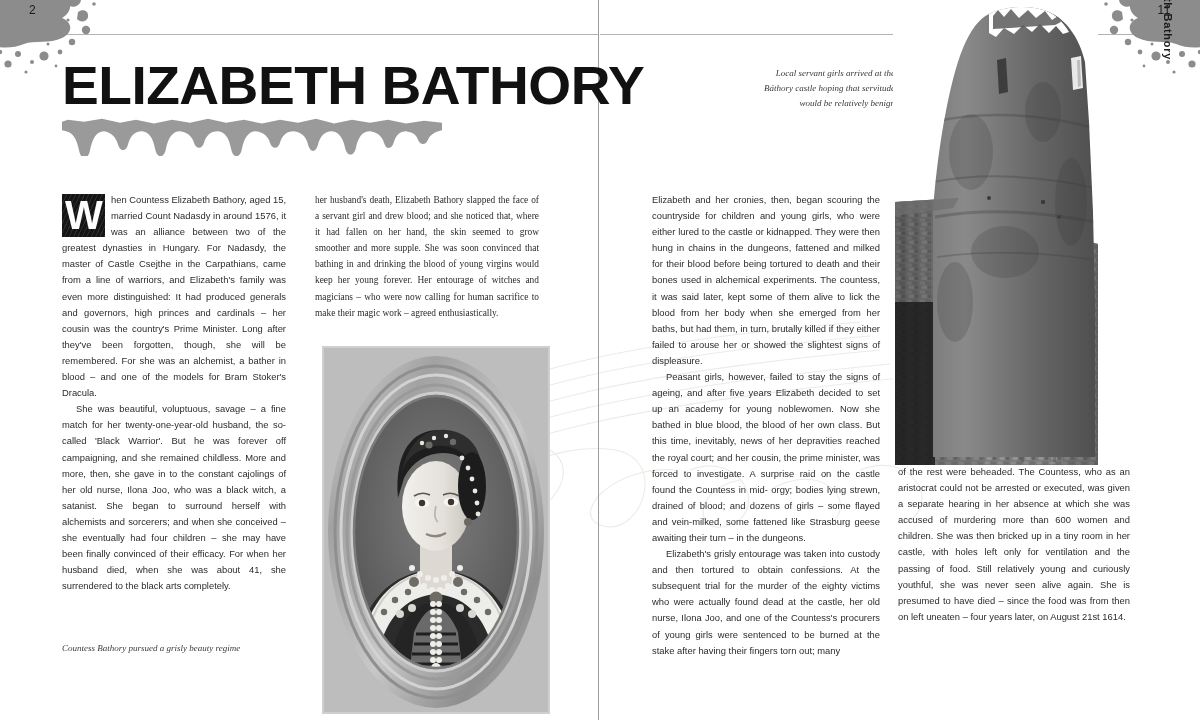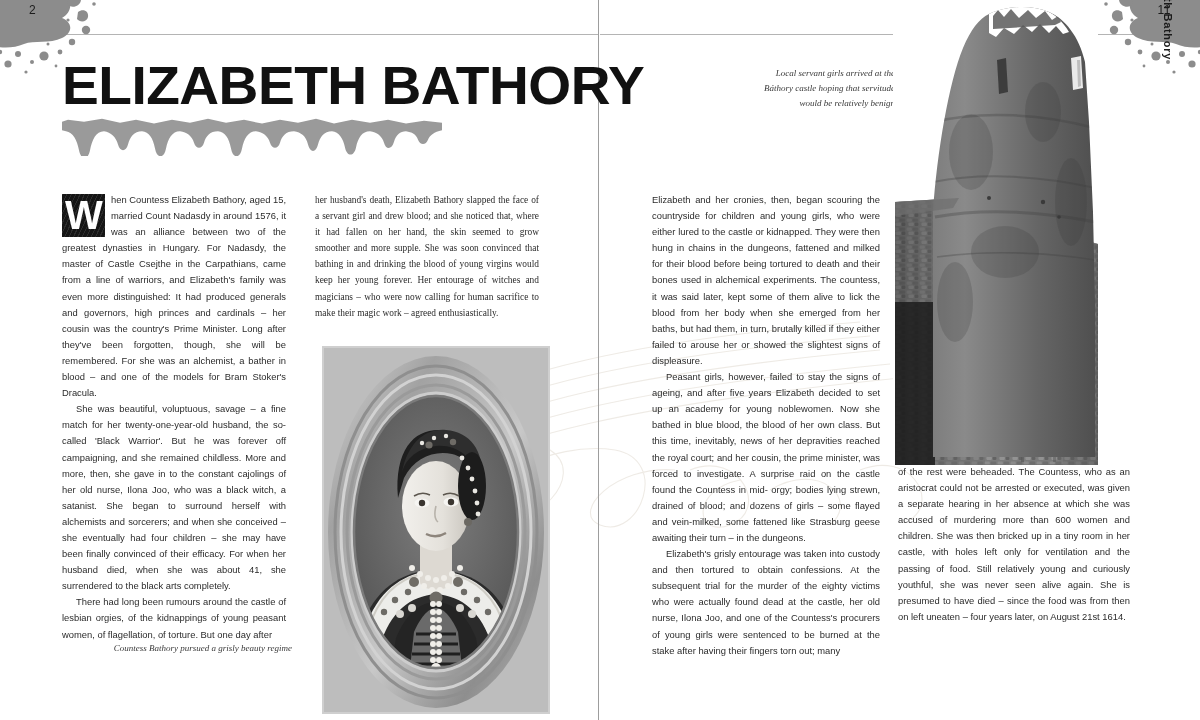--- a/index.html
+++ b/index.html
@@ -163,21 +163,21 @@
     font-family: "Liberation Serif", serif;
     font-style: italic;
     font-size: 9px;
     line-height: 14px;
     color: #3a3a3a;
   }
   #caption-portrait {
     left: 62px;
     top: 641px;
     width: 230px;
-    text-align: right;
+    text-align: left;
   }
   #caption-castle {
     left: 745px;
     top: 66px;
     width: 150px;
     text-align: right;
     line-height: 15px;
   }
 
   
@@ -381,21 +381,20 @@
 
       <path d="M2 200 L66 196 L60 206 L2 214 Z" fill="#6f6f6f" opacity=".7"></path>
     </svg>
   </div>
 
   <div class="col" id="col1">
     <p class="first">
       <span class="dropcap">W</span><span>hen Countess Elizabeth Bathory, aged 15, married Count Nadasdy in around 1576, it was an alliance between two of the greatest dynasties in Hungary. For Nadasdy, the master of Castle Csejthe in the Carpathians, came from a line of warriors, and Elizabeth's family was even more distinguished: It had produced generals and governors, high princes and cardinals – her cousin was the country's Prime Minister. Long after they've been forgotten, though, she will be remembered. For she was an alchemist, a bather in blood – and one of the models for Bram Stoker's Dracula.</span>
     </p>
     <p><span>She was beautiful, voluptuous, savage – a fine match for her twenty-one-year-old husband, the so-called 'Black Warrior'. But he was forever off campaigning, and she remained childless. More and more, then, she gave in to the constant cajolings of her old nurse, Ilona Joo, who was a black witch, a satanist. She began to surround herself with alchemists and sorcerers; and when she conceived – she eventually had four children – she may have been finally convinced of their efficacy. For when her husband died, when she was about 41, she surrendered to the black arts completely.</span></p>
-    <p><span>There had long been rumours around the castle of lesbian orgies, of the kidnappings of young peasant women, of flagellation, of torture. But one day after</span></p>
   </div>
 
   <div class="col" id="col2">
     <p class="first"><span>her husband's death, Elizabeth Bathory slapped the face of a servant girl and drew blood; and she noticed that, where it had fallen on her hand, the skin seemed to grow smoother and more supple. She was soon convinced that bathing in and drinking the blood of young virgins would keep her young forever. Her entourage of witches and magicians – who were now calling for human sacrifice to make their magic work – agreed enthusiastically.</span></p>
   </div>
 
   <div class="col" id="col3">
     <p class="first"><span>Elizabeth and her cronies, then, began scouring the countryside for children and young girls, who were either lured to the castle or kidnapped. They were then hung in chains in the dungeons, fattened and milked for their blood before being tortured to death and their bones used in alchemical experiments. The countess, it was said later, kept some of them alive to lick the blood from her body when she emerged from her baths, but had them, in turn, brutally killed if they either failed to arouse her or showed the slightest signs of displeasure.</span></p>
     <p><span>Peasant girls, however, failed to stay the signs of ageing, and after five years Elizabeth decided to set up an academy for young noblewomen. Now she bathed in blue blood, the blood of her own class. But this time, inevitably, news of her depravities reached the royal court; and her cousin, the prime minister, was forced to investigate. A surprise raid on the castle found the Countess in mid- orgy; bodies lying strewn, drained of blood; and dozens of girls – some flayed and vein-milked, some fattened like Strasburg geese awaiting their turn – in the dungeons.</span></p>
     <p><span>Elizabeth's grisly entourage was taken into custody and then tortured to obtain confessions. At the subsequent trial for the murder of the eighty victims who were actually found dead at the castle, her old nurse, Ilona Joo, and one of the Countess's procurers of young girls were sentenced to be burned at the stake after having their fingers torn out; many</span></p>

